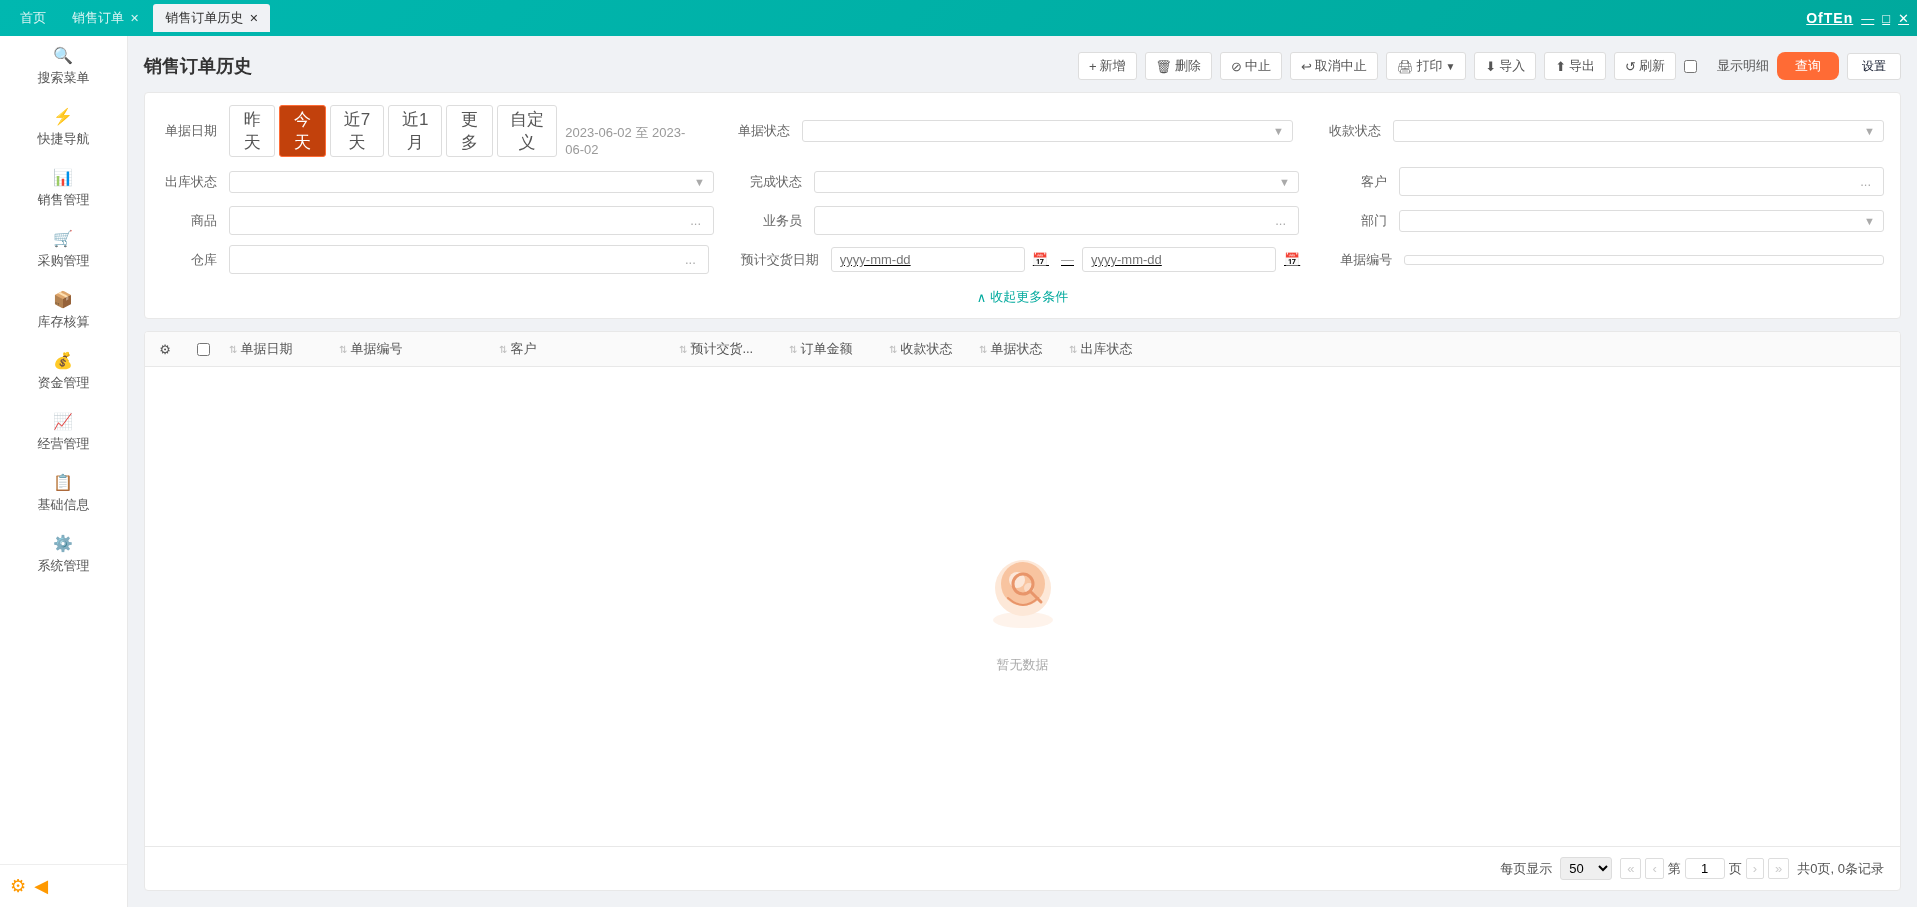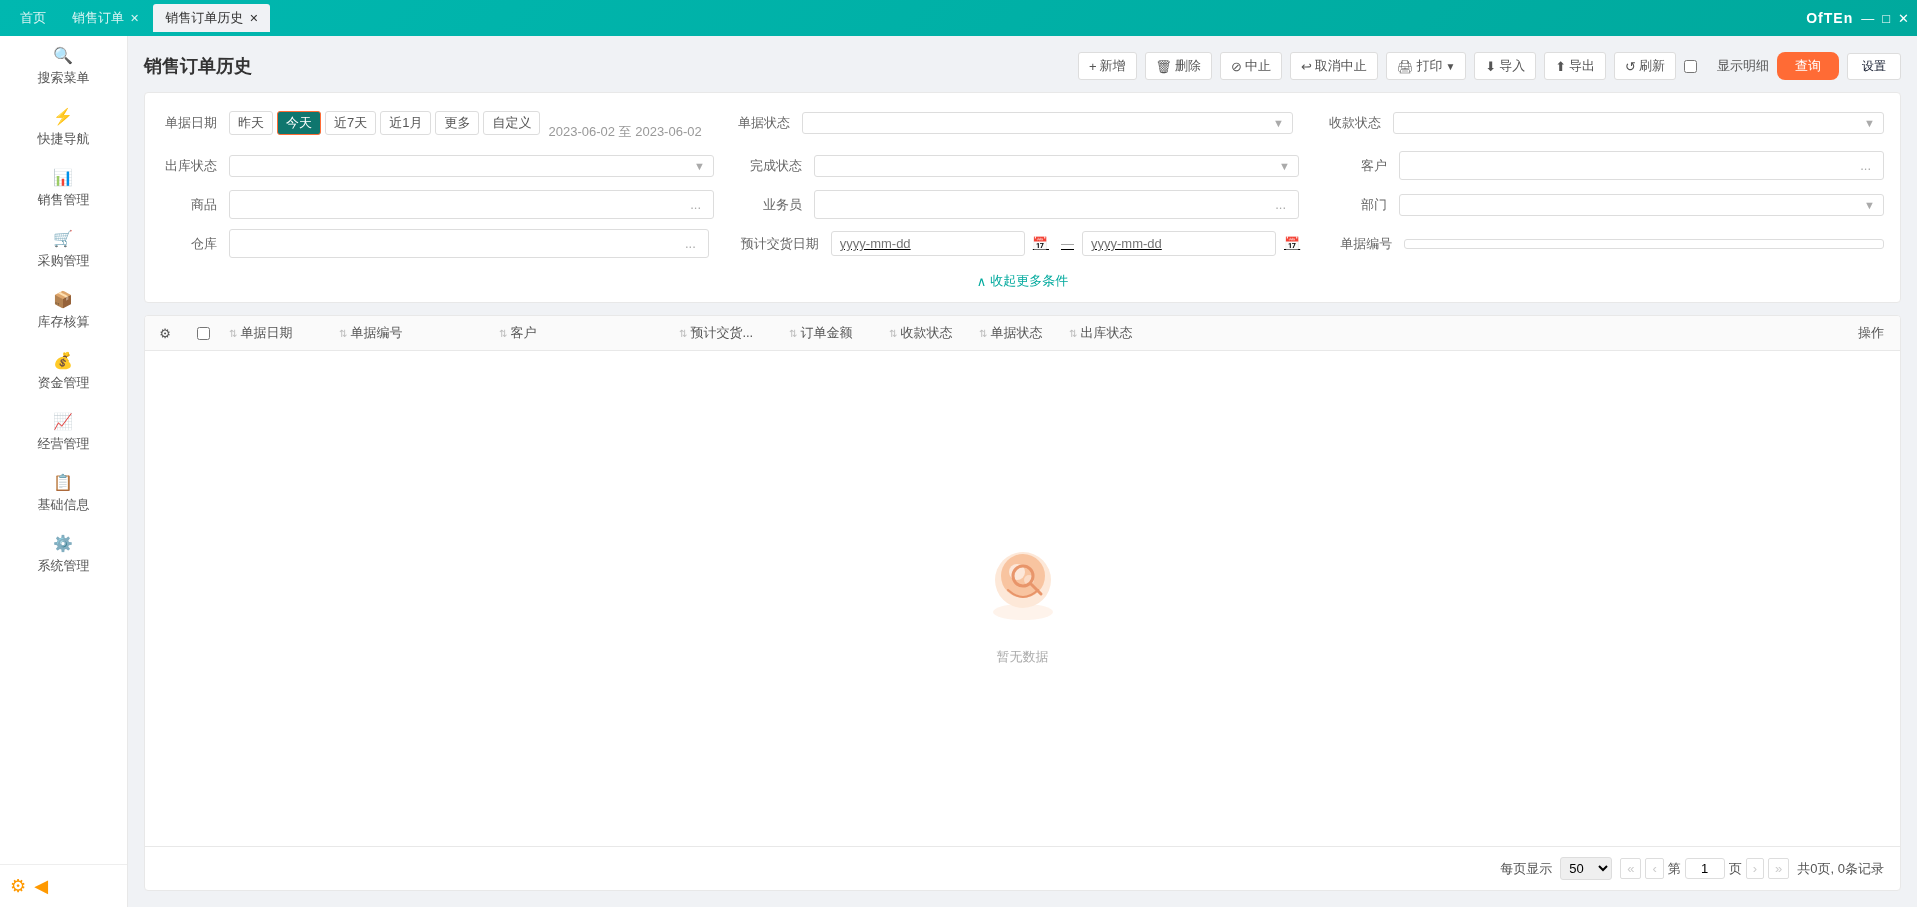--- a/index.html
+++ b/index.html
@@ -32,21 +32,21 @@
     }
     .tab-item .close-icon { font-size: 11px; color: inherit; cursor: pointer; }
     .top-bar-right {
       margin-left: auto;
       display: flex;
       align-items: center;
       gap: 8px;
       color: white;
       font-size: 12px;
     }
-    .top-bar-right span { cursor: pointer; }
+    .top-bar-right span { cursor: pointer; text-decoration: underline; }
 
     
     .main-layout {
       display: flex;
       flex: 1;
       overflow: hidden;
     }
 
     
     .sidebar {
@@ -157,26 +157,26 @@
     .date-btns {
       display: flex;
       align-items: center;
       gap: 4px;
     }
     .date-btn {
       padding: 2px 8px;
       border: 1px solid #ddd;
       border-radius: 3px;
       cursor: pointer;
-      font-size: 13px;
+      font-size: 17px;
       color: #555;
       background: white;
     }
     .date-btn.active {
-      background: #0f766e;
+      background: #c2410c;
       color: white;
       border-color: #ff6b35;
     }
     .date-range-text { color: #999; font-size: 13px; margin-top: 18px; }
     .select-field {
       flex: 1;
       border: 1px solid #ddd;
       border-radius: 3px;
       padding: 4px 8px;
       display: flex;
@@ -564,23 +564,20 @@
           <span>收款状态</span>
         </div>
         <div class="th col-doc-status">
           <span class="sort-icon">⇅</span>
           <span>单据状态</span>
         </div>
         <div class="th col-out-status">
           <span class="sort-icon">⇅</span>
           <span>出库状态</span>
         </div>
-        <div class="th col-op">
-          <span>操作</span>
-        </div>
       </div>
 
       <div class="empty-state">
         <div class="empty-icon">
           <svg width="100" height="100" viewBox="0 0 100 100" xmlns="http://www.w3.org/2000/svg">
             <ellipse cx="50" cy="80" rx="30" ry="8" fill="#fde8d8" opacity="0.5"></ellipse>
             <circle cx="50" cy="48" r="28" fill="#fde8d8"></circle>
             <circle cx="50" cy="44" r="22" fill="#f8c4a0"></circle>
             <circle cx="44" cy="40" r="8" fill="white" opacity="0.6"></circle>
             <circle cx="56" cy="48" r="5" fill="white" opacity="0.4"></circle>

